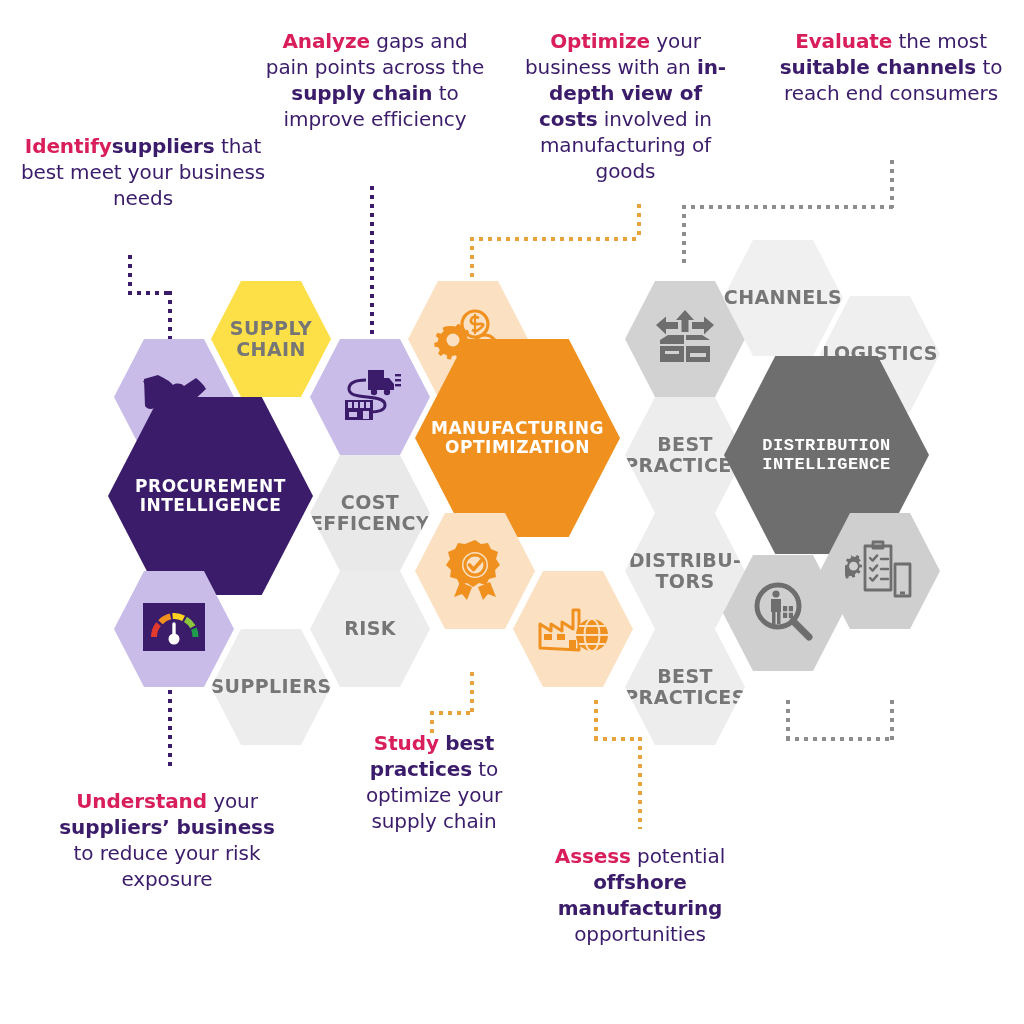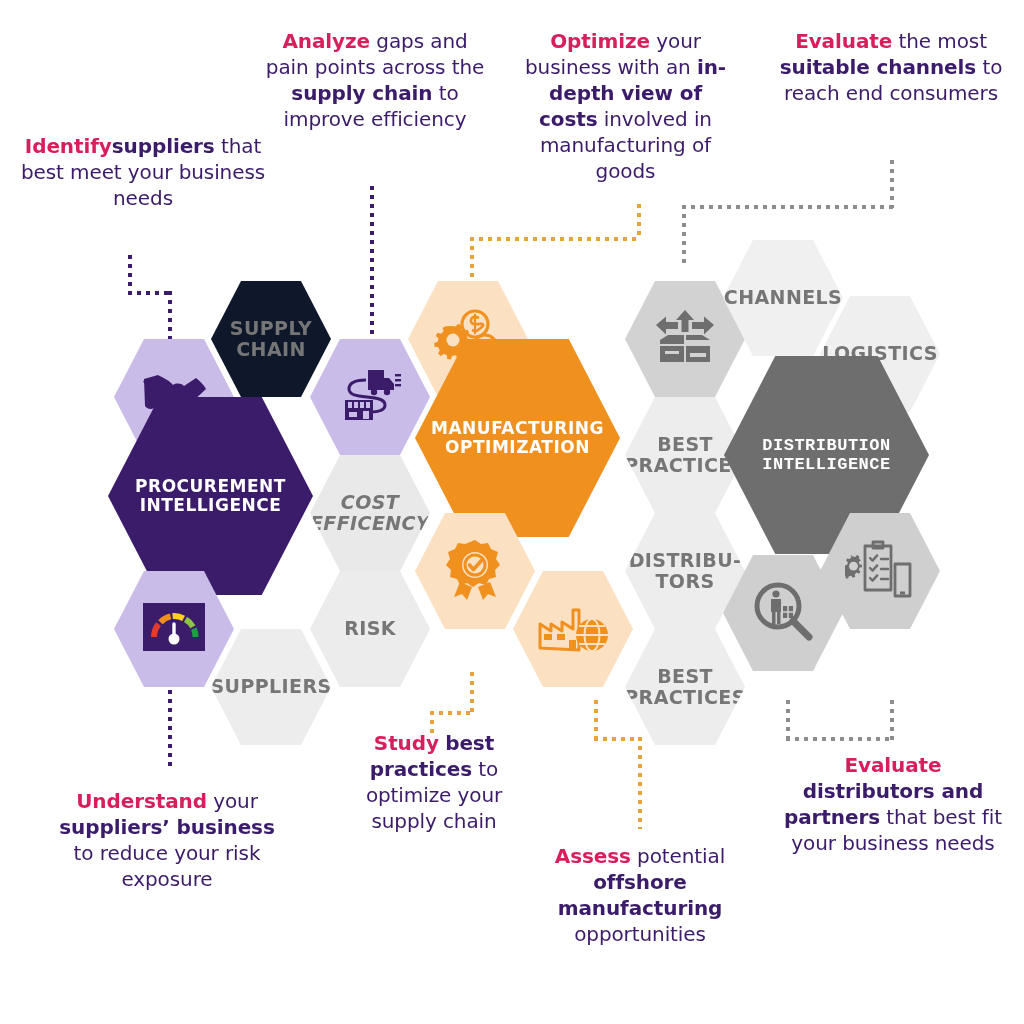--- a/index.html
+++ b/index.html
@@ -106,21 +106,21 @@
     <div class="dot-v ov" style="left:638px;top:737px;height:92px;"></div>
   </div>
 
   <div class="conn">
     <div class="dot-v gv" style="left:890px;top:700px;height:40px;"></div>
     <div class="dot-h gh" style="left:786px;top:737px;width:108px;"></div>
     <div class="dot-v gv" style="left:786px;top:700px;height:40px;"></div>
   </div>
 
   <div class="hexwrap" style="left:211px;top:281px;width:120px;height:116px;">
-    <div class="hex" style="width:120px;height:116px;background:#0f172a;">
+    <div class="hex" style="width:120px;height:116px;background:#fde047;">
       <div class="hexlabel lbl-sm">
         <div>SUPPLY</div>
         <div>CHAIN</div>
       </div>
     </div>
   </div>
 
   <div class="hexwrap" style="left:114px;top:339px;width:120px;height:116px;">
     <div class="hex" style="width:120px;height:116px;background:#C9BCE8;">
       <span class="hexicon">
@@ -224,21 +224,21 @@
 
   <div class="hexwrap" style="left:108px;top:397px;width:205px;height:198px;">
     <div class="hex" style="width:205px;height:198px;background:#3B1C6A;">
       <div class="hexlabel lbl-big">
         <div>PROCUREMENT</div>
         <div>INTELLIGENCE</div>
       </div>
     </div>
   </div>
 
-  <div class="hexwrap" style="left:310px;top:455px;width:120px;height:116px;font-style:italic;">
+  <div class="hexwrap" style="left:310px;top:455px;width:120px;height:116px;">
     <div class="hex" style="width:120px;height:116px;background:#E9E9E9;">
       <div class="hexlabel lbl-sm">
         <div>COST</div>
         <div>EFFICENCY</div>
       </div>
     </div>
   </div>
 
   <div class="hexwrap" style="left:415px;top:339px;width:205px;height:198px;">
     <div class="hex" style="width:205px;height:198px;background:#F0901E;">
@@ -421,15 +421,14 @@
   <div class="callout" style="left:518px;top:28px;width:215px;"><span class="lead">Optimize</span><span> your business with an </span><b>in-depth view of costs</b><span> involved in manufacturing of goods</span></div>
 
   <div class="callout" style="left:775px;top:28px;width:232px;"><span class="lead">Evaluate</span><span> the most </span><b>suitable channels</b><span> to reach end consumers</span></div>
 
   <div class="callout" style="left:350px;top:730px;width:168px;"><span class="lead">Study</span><span> </span><b>best practices</b><span> to optimize your supply chain</span></div>
 
   <div class="callout" style="left:48px;top:788px;width:238px;"><span class="lead">Understand</span><span> your </span><b>suppliers’ business</b><span> to reduce your risk exposure</span></div>
 
   <div class="callout" style="left:540px;top:843px;width:200px;"><span class="lead">Assess</span><span> potential </span><b>offshore manufacturing</b><span> opportunities</span></div>
 
-  <div class="callout" style="left:780px;top:752px;width:226px;"><span class="lead">Evaluate</span><span> </span><b>distributors and partners</b><span> that best fit your business needs</span></div>
 
 </div>
 
 </body></html>

